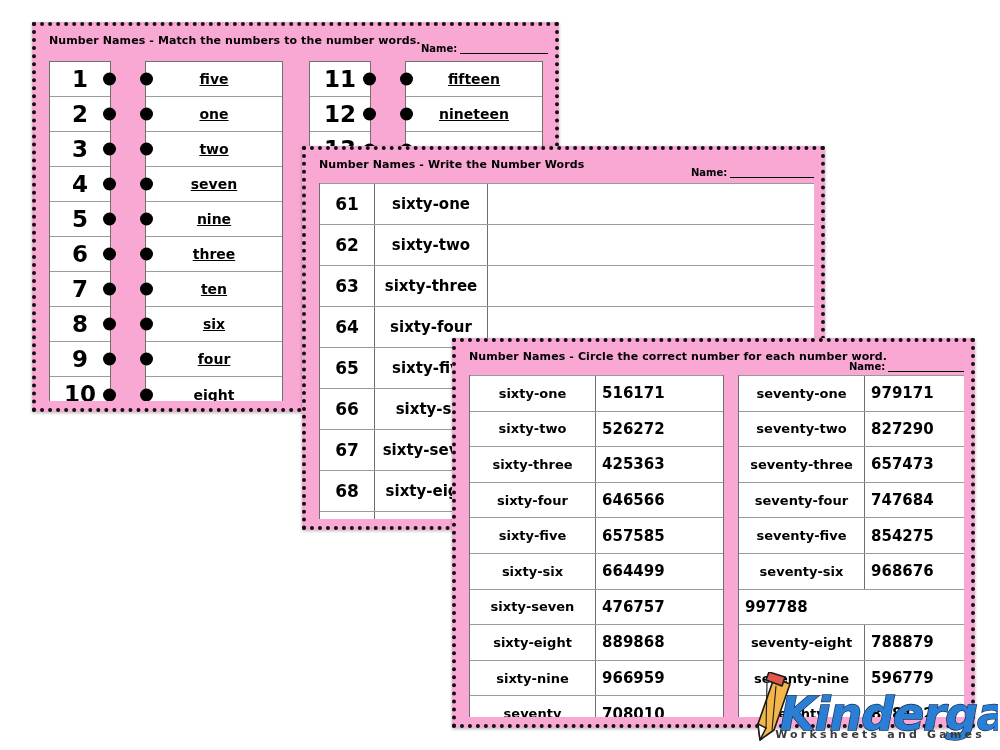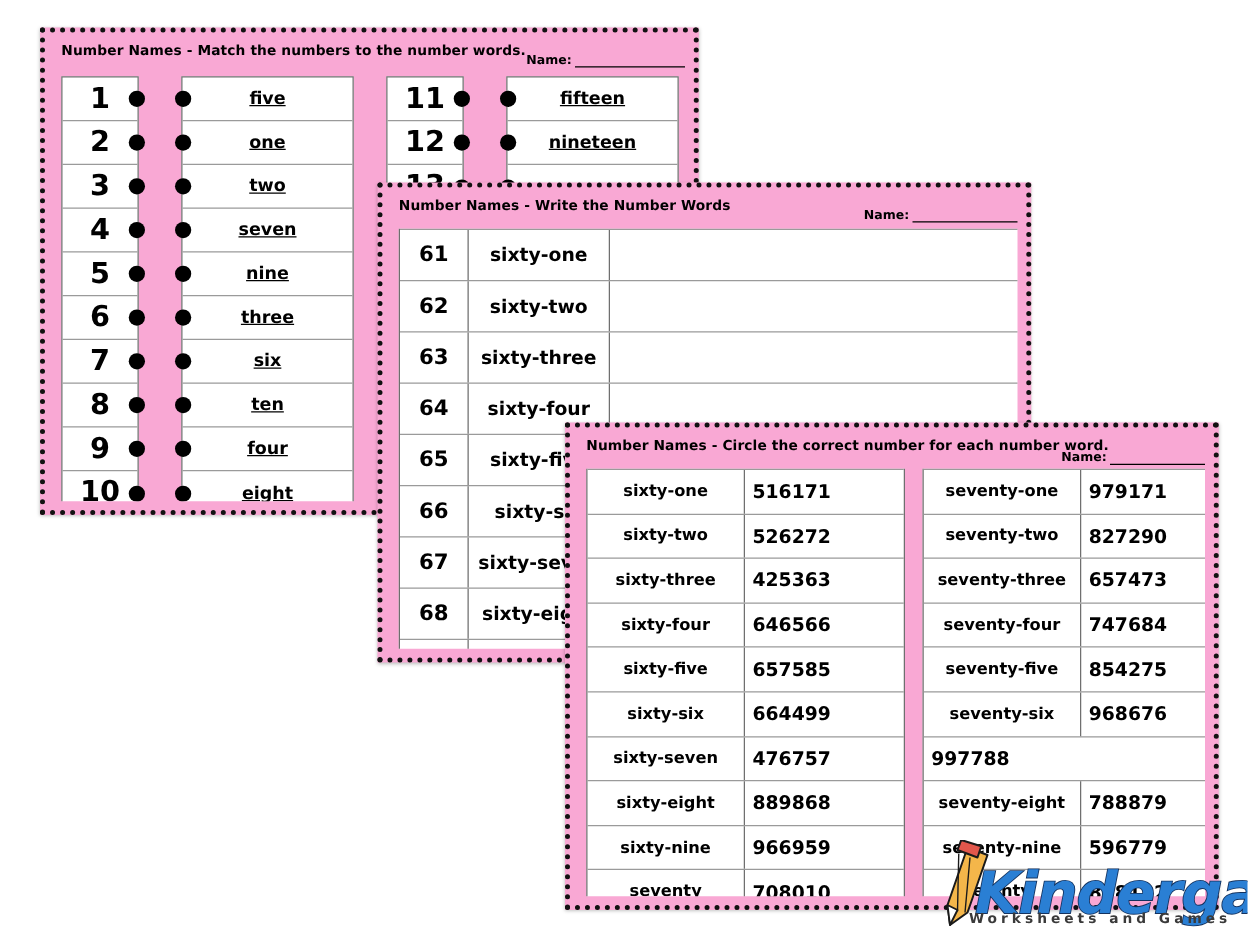--- a/index.html
+++ b/index.html
@@ -296,25 +296,25 @@
         <div class="match-cell">
           <span class="dot left"></span>
           <span class="word-text">nine</span>
         </div>
         <div class="match-cell">
           <span class="dot left"></span>
           <span class="word-text">three</span>
         </div>
         <div class="match-cell">
           <span class="dot left"></span>
+          <span class="word-text">ten</span>
+        </div>
+        <div class="match-cell">
+          <span class="dot left"></span>
           <span class="word-text">six</span>
-        </div>
-        <div class="match-cell">
-          <span class="dot left"></span>
-          <span class="word-text">ten</span>
         </div>
         <div class="match-cell">
           <span class="dot left"></span>
           <span class="word-text">four</span>
         </div>
         <div class="match-cell">
           <span class="dot left"></span>
           <span class="word-text">eight</span>
         </div>
       </div>

